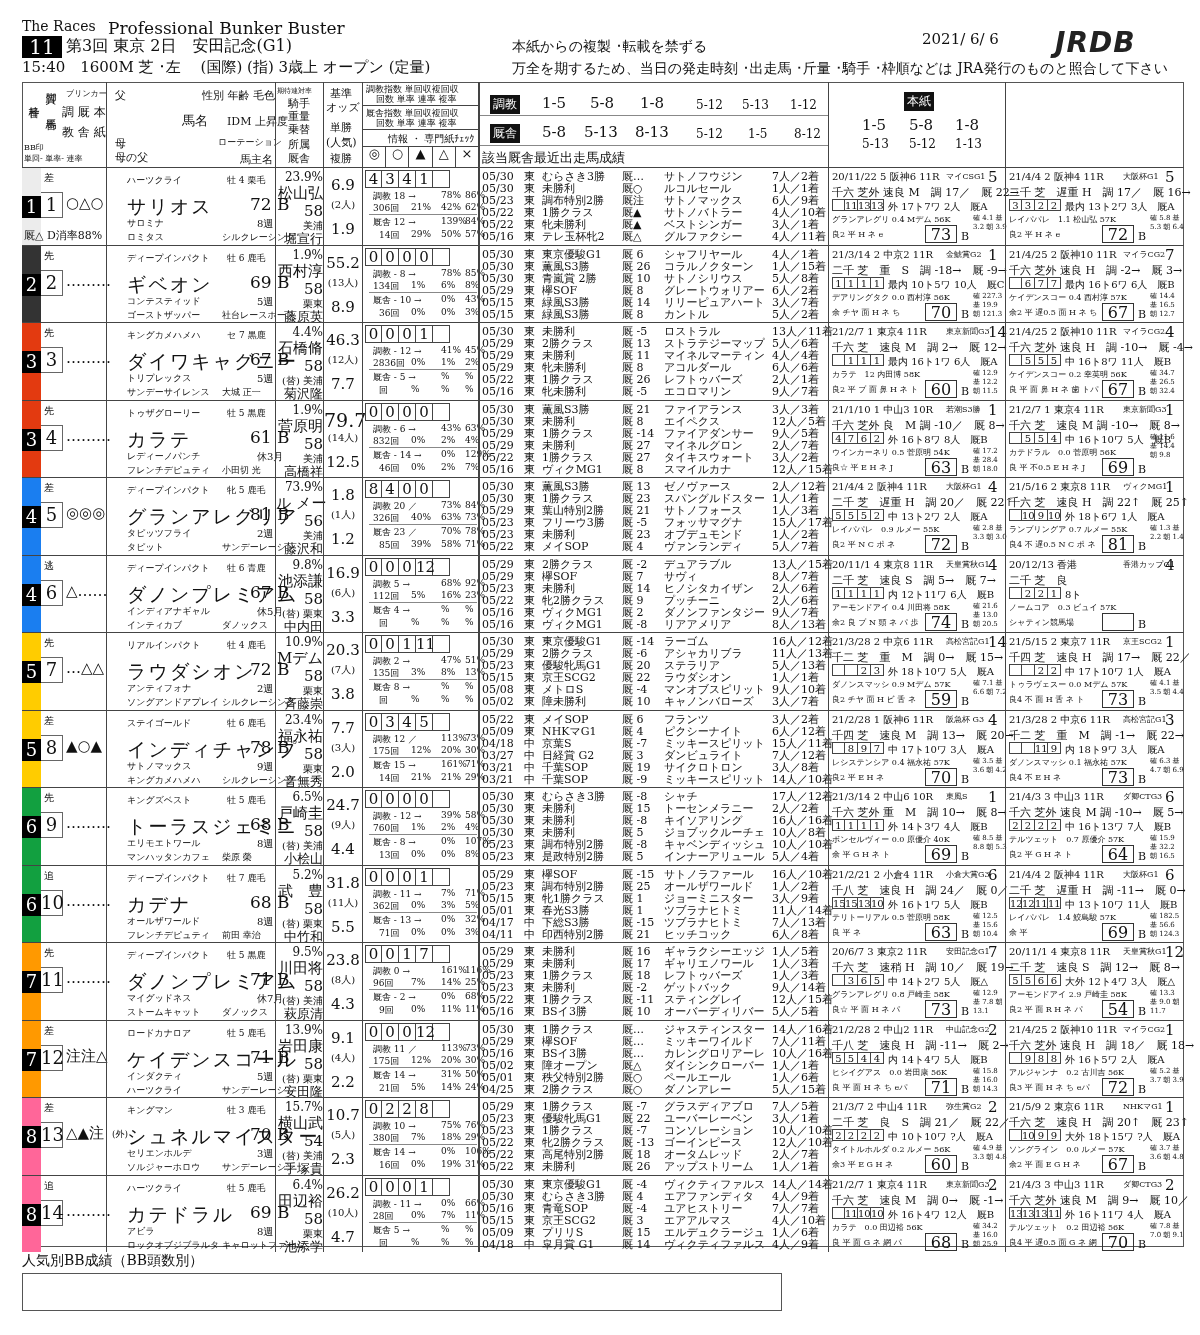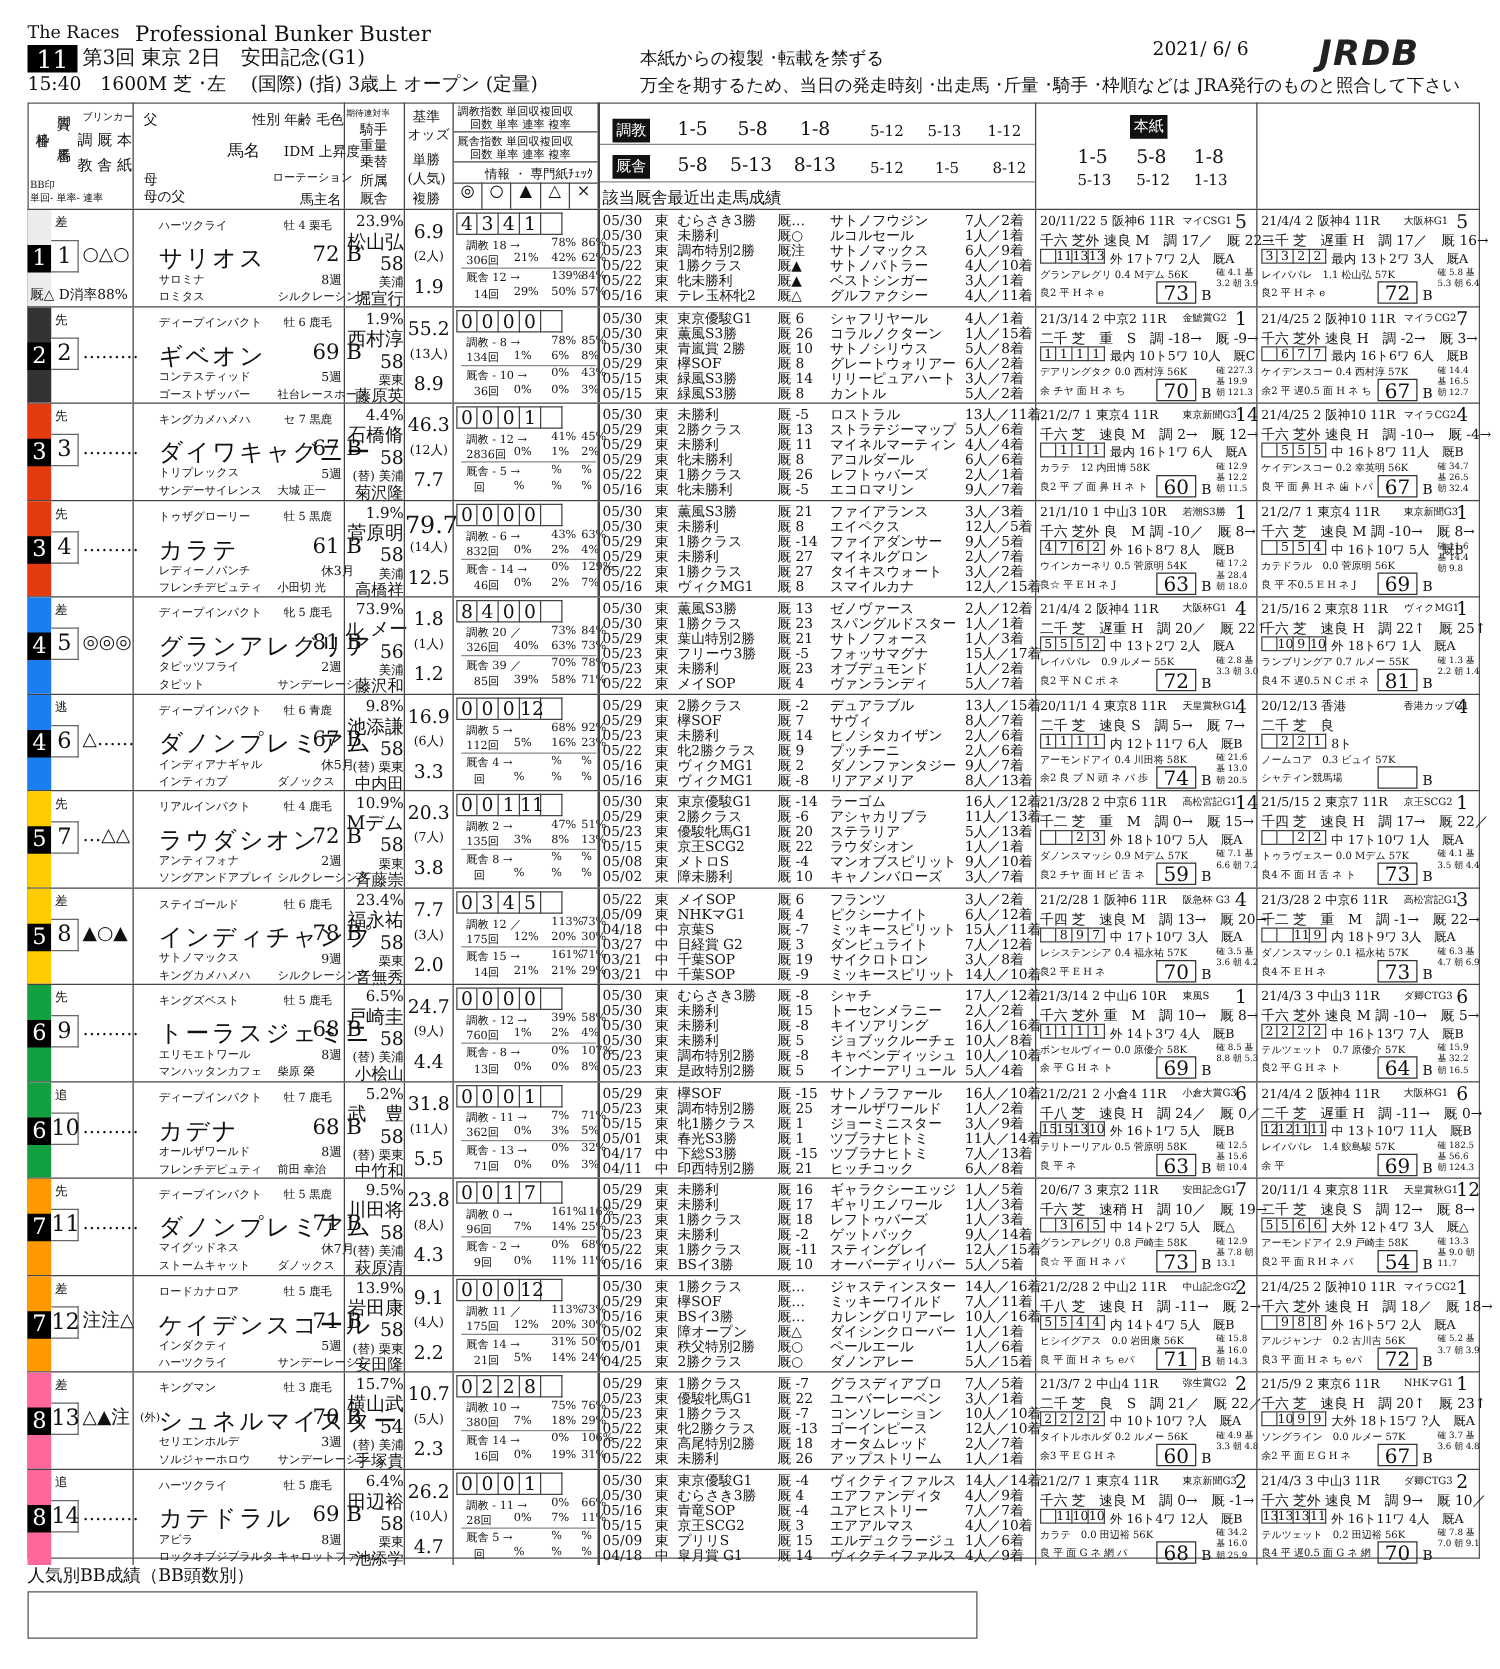--- a/index.html
+++ b/index.html
@@ -747,21 +747,21 @@
           <b style="left:92px">84%</b>
         </div>
         <div class="stl" style="top:34px">
           <b style="left:0">326回</b>
           <b style="left:38px">40%</b>
           <b style="left:68px">63%</b>
           <b style="left:92px">73%</b>
         </div>
         <div class="abs" style="left:6px;top:46px;width:108px;height:1px;background:#888"></div>
         <div class="stl" style="top:48px">
-          <b style="left:0">厩舎 39 ／</b>
+          <b style="left:0">厩舎 23 ／</b>
           <b style="left:68px">70%</b>
           <b style="left:92px">78%</b>
         </div>
         <div class="stl" style="top:61px">
           <b style="left:6px">85回</b>
           <b style="left:38px">39%</b>
           <b style="left:68px">58%</b>
           <b style="left:92px">71%</b>
         </div>
       </div>
@@ -1377,21 +1377,21 @@
         </div>
       </div>
       <div class="c6sep"></div>
       <div class="past" style="left:808px">
           <div class="pl" style="left:2px;top:2px;font-size:10px">21/3/14 2 中山6 10R</div>
           <div class="pl" style="left:116px;top:3px;font-size:8px">東風S</div>
           <div class="pl" style="left:158px;top:0px;font-size:15px">1</div>
           <div class="pl" style="left:2px;top:17px;font-size:11px">千六 芝外 重　M　調 10→　厩 8→</div>
           <div class="pl" style="left:2px;top:31px"><span class="pbox first">1</span><span class="pbox">1</span><span class="pbox">1</span><span class="pbox">1</span></div>
           <div class="pl" style="left:58px;top:32px;font-size:10px">外 14ト3ワ 4人　厩B</div>
-          <div class="pl" style="left:2px;top:46px;font-size:8px">ボンセルヴィー 0.0 原優介 58K</div>
+          <div class="pl" style="left:2px;top:46px;font-size:8px">ボンセルヴィー 0.0 原優介 40K</div>
           <div class="pl" style="left:2px;top:61px;font-size:8px">余 平 G H ネ ト</div>
           <div class="score">69</div>
           <div class="pl" style="left:131px;top:62px;font-size:11px">B</div>
           <div class="pl" style="left:143px;top:46px;font-size:7px;width:34px;white-space:normal;line-height:9px">確 8.5 基 8.8 朝 5.3</div>
         </div>
       <div class="past" style="left:985px">
           <div class="pl" style="left:2px;top:2px;font-size:10px">21/4/3 3 中山3 11R</div>
           <div class="pl" style="left:116px;top:3px;font-size:8px">ダ卿CTG3</div>
           <div class="pl" style="left:158px;top:0px;font-size:15px">6</div>
           <div class="pl" style="left:2px;top:17px;font-size:11px">千六 芝外 速良 M 調 -10→　厩 5→</div>

